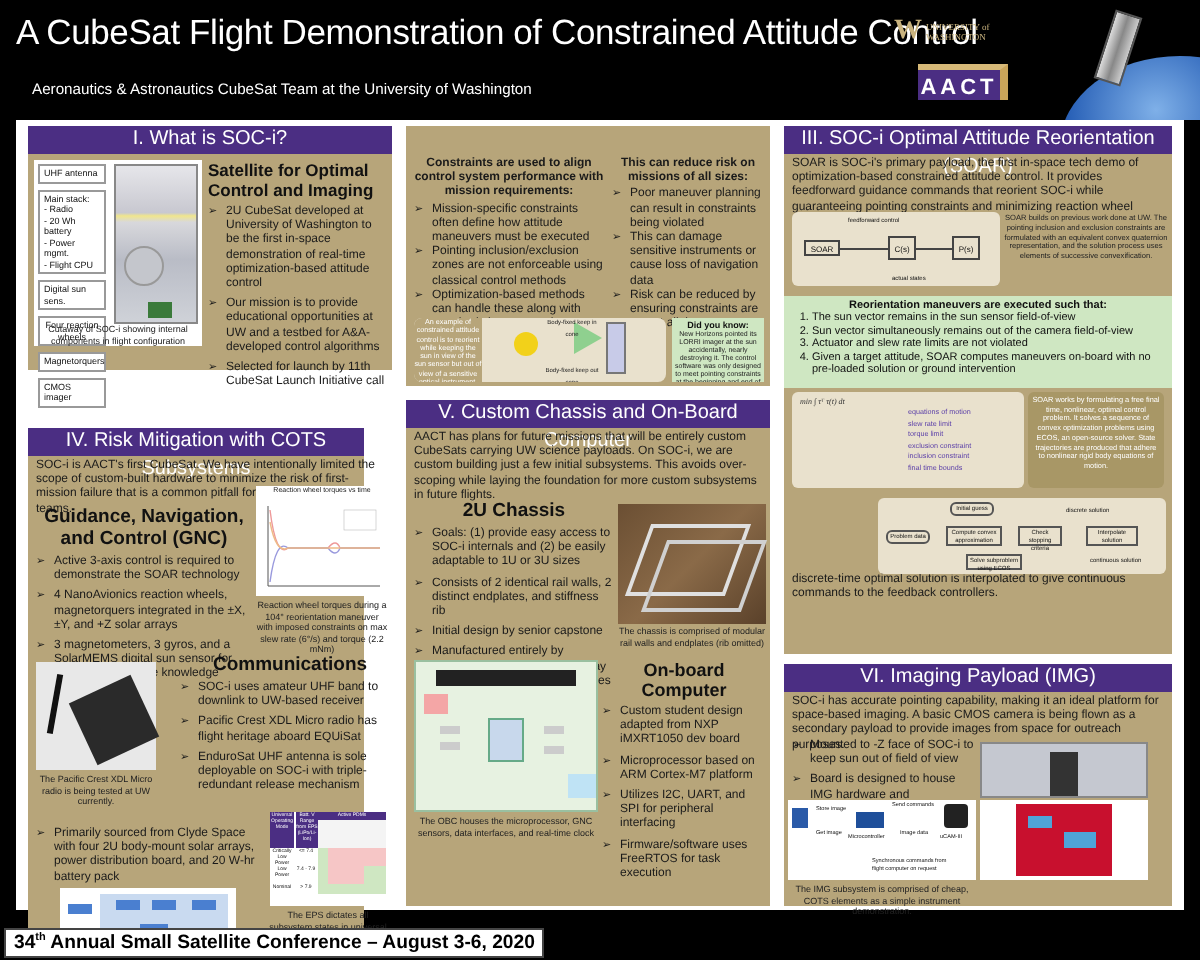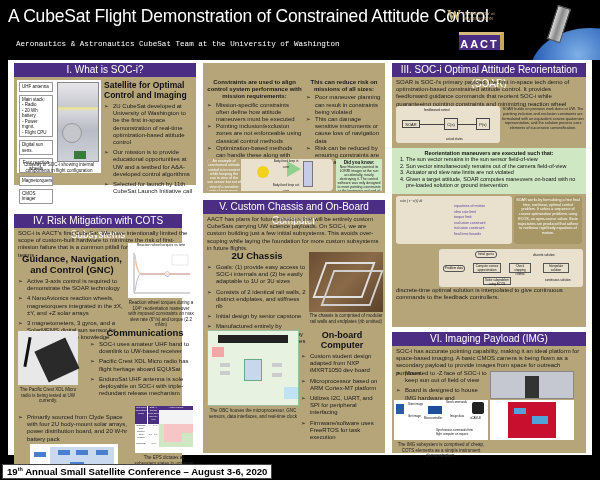--- a/index.html
+++ b/index.html
@@ -2,21 +2,21 @@
 <html><head>
 <meta charset="utf-8">
 <style>
   * { box-sizing: border-box; margin: 0; padding: 0; }
   html, body { width: 600px; height: 480px; overflow: hidden; background: #000; }
   body { font-family: "Liberation Sans", sans-serif; color: #111; position: relative; }
 
   .header { position: absolute; left: 0; top: 0; width: 600px; height: 60px; background: #000; }
   .title { position: absolute; left: 8px; top: 6px; color: #fff; font-size: 17.5px; letter-spacing: -0.2px; }
   .authors { position: absolute; left: 16px; top: 28px; color: #fff; font-size: 7.6px; }
-  .affil { position: absolute; left: 16px; top: 40px; color: #fff; font-size: 7.6px; font-family: Liberation Mono, monospace; }
+  .affil { position: absolute; left: 16px; top: 40px; color: #fff; font-size: 7.6px; }
   .uw-logo { position: absolute; left: 447px; top: 8px; display: flex; align-items: center; gap: 2px; }
   .uw-w { color: #c9b37e; font-family: "Liberation Serif", serif; font-weight: bold; font-size: 14px; }
   .uw-text { color: #c9b37e; font-size: 4.5px; line-height: 5px; font-family: "Liberation Serif", serif; }
   .aact-logo { position: absolute; left: 459px; top: 32px; width: 45px; height: 18px; background: #4b2e83; color: #fff; font-weight: bold; font-size: 11px; letter-spacing: 2px; text-align: center; line-height: 18px; border-right: 4px solid #c9a45a; border-top: 3px solid #d6b978; }
   .sat-art { position: absolute; left: 520px; top: 0; width: 80px; height: 60px; overflow: hidden; }
   .earth { position: absolute; left: 10px; top: 28px; width: 120px; height: 90px; border-radius: 50%; background: radial-gradient(circle at 40% 30%, #7fb0e8, #2a62b8 45%, #0c2a5a 75%); }
   .cubesat { position: absolute; left: 32px; top: 6px; width: 14px; height: 36px; background: linear-gradient(90deg,#ddd,#888,#ccc); transform: rotate(18deg); border: 1px solid #555; }
 
   .poster { position: absolute; left: 8px; top: 60px; width: 584px; height: 395px; background: #fff; }
 
@@ -316,14 +316,14 @@
       <div style="position:absolute; left:70px; top:14px; width:22px; height:10px; border:1px solid #555; font-size:3px; text-align:center;">Check stopping criteria</div>
       <div style="position:absolute; left:104px; top:14px; width:26px; height:10px; border:1px solid #555; font-size:3px; text-align:center;">Interpolate solution</div>
       <div style="position:absolute; left:44px; top:28px; width:28px; height:8px; border:1px solid #555; font-size:3px; text-align:center;">Solve subproblem using ECOS</div>
       <div style="position:absolute; left:94px; top:4px; font-size:3px;">discrete solution</div>
       <div style="position:absolute; left:106px; top:29px; font-size:3px;">continuous solution</div>
     </div>
   </div>
 </div>
 
 <div class="footer">
-  <span>19</span><sup style="font-size:5.5px;">th</sup><span> Annual Small Satellite Conference – August 3-6, 2020</span>
+  <span>34</span><sup style="font-size:5.5px;">th</sup><span> Annual Small Satellite Conference – August 3-6, 2020</span>
 </div>
 
 </body></html>

